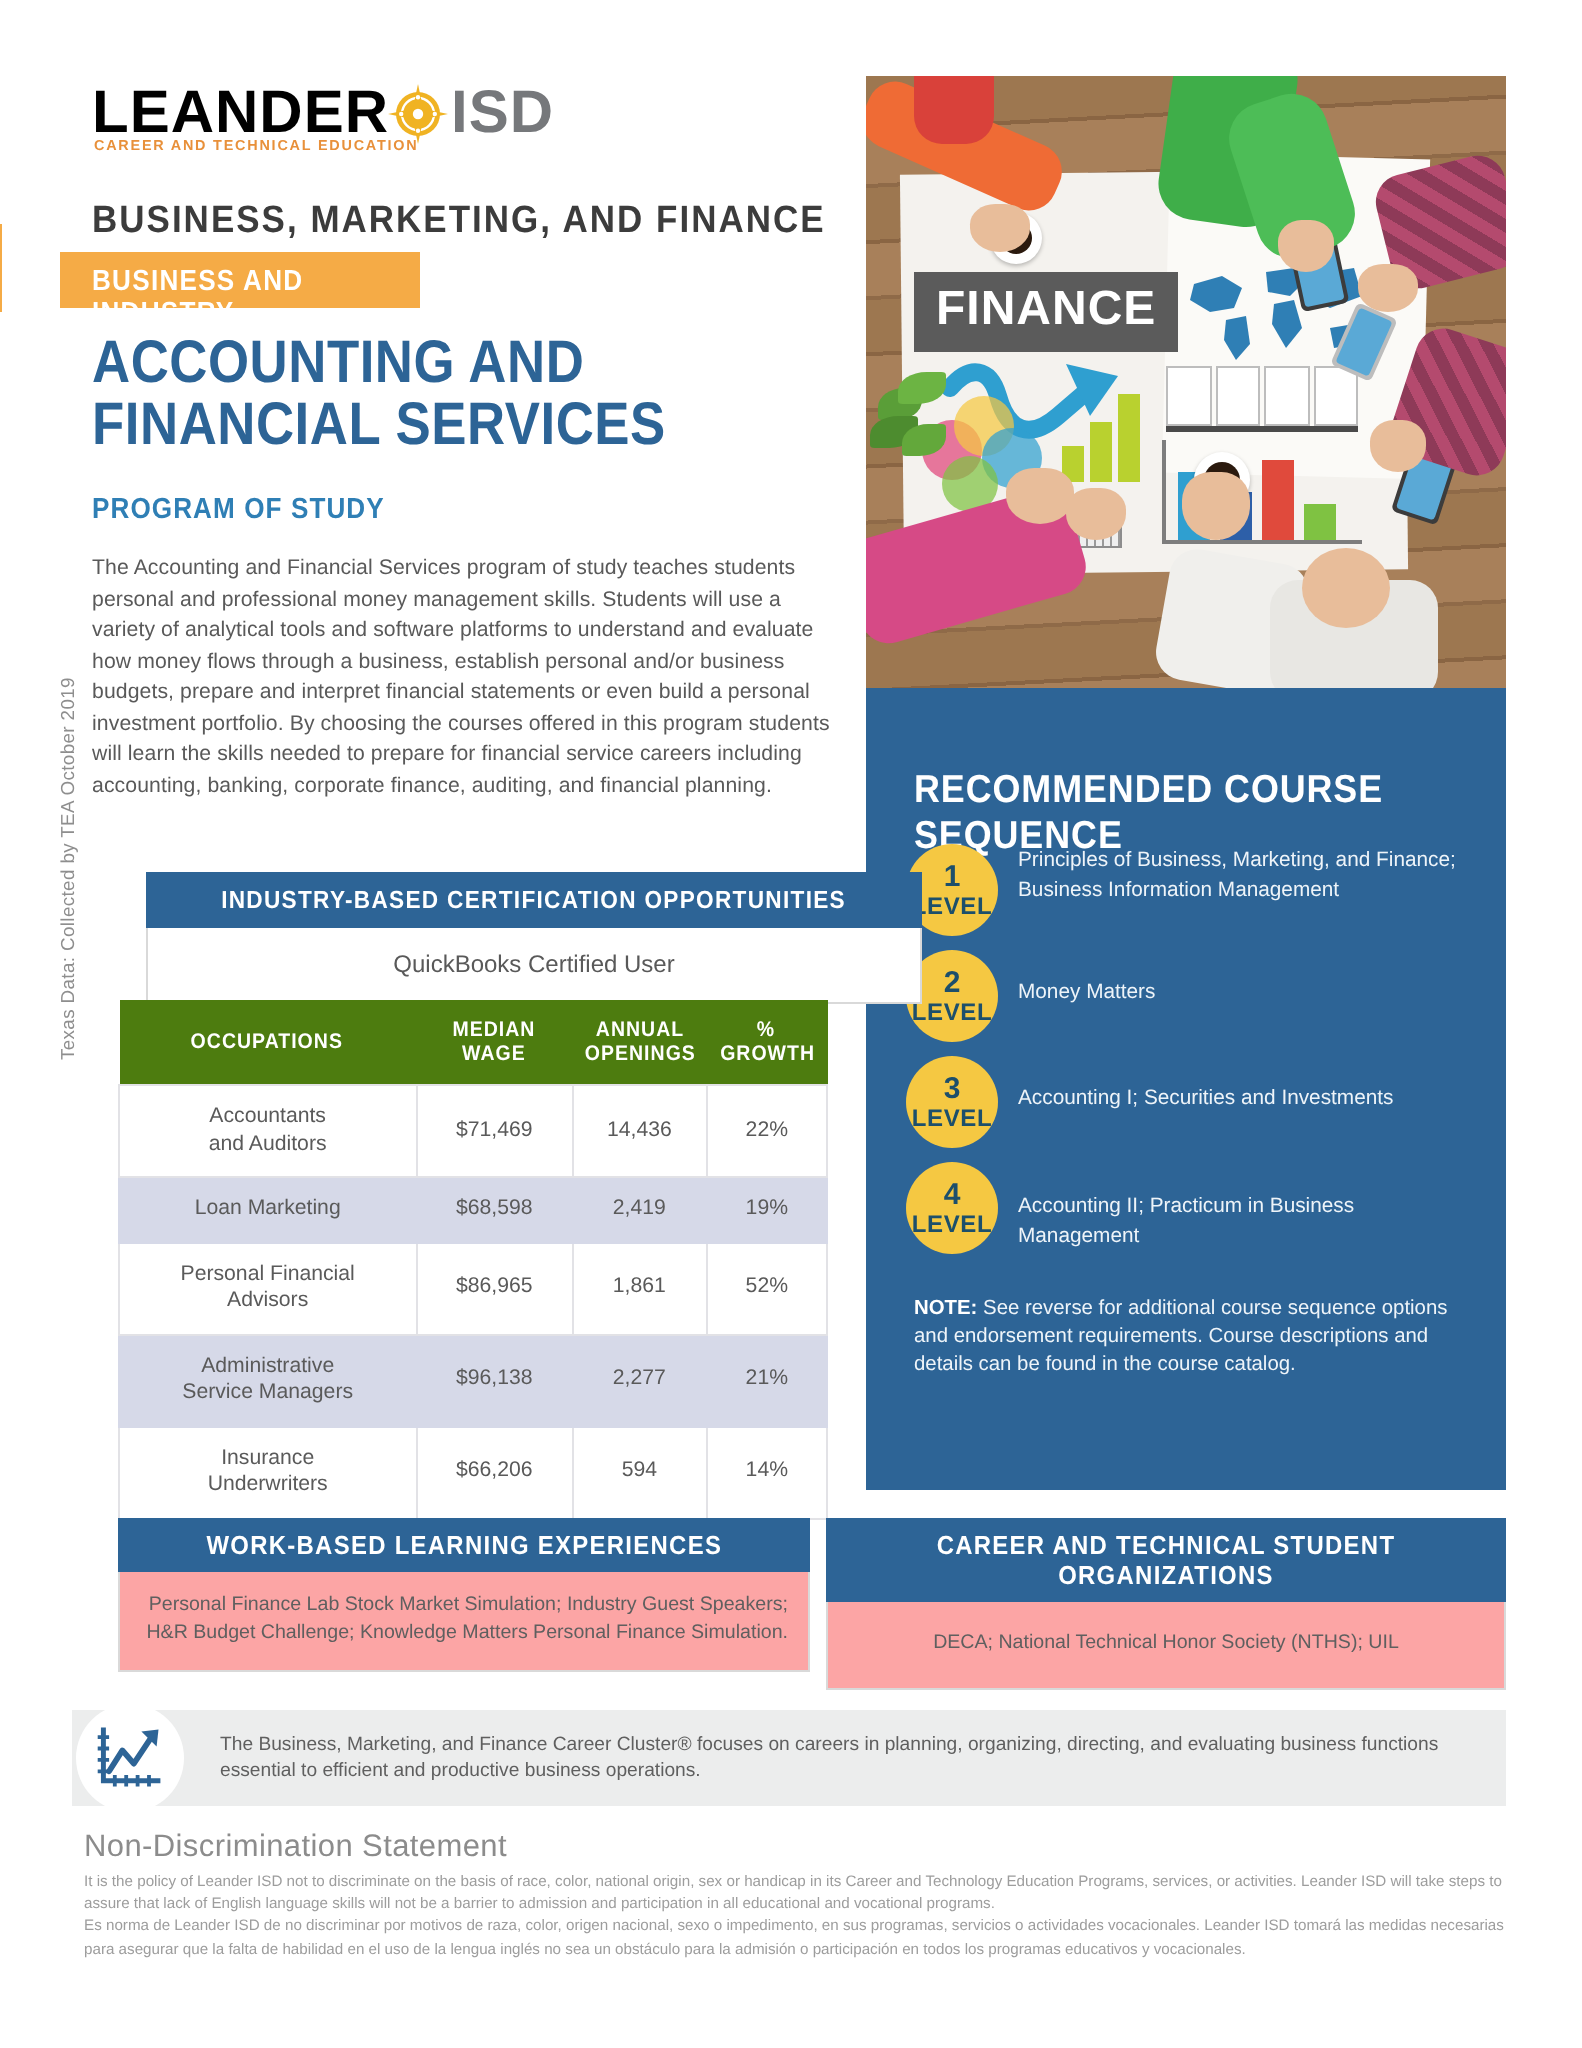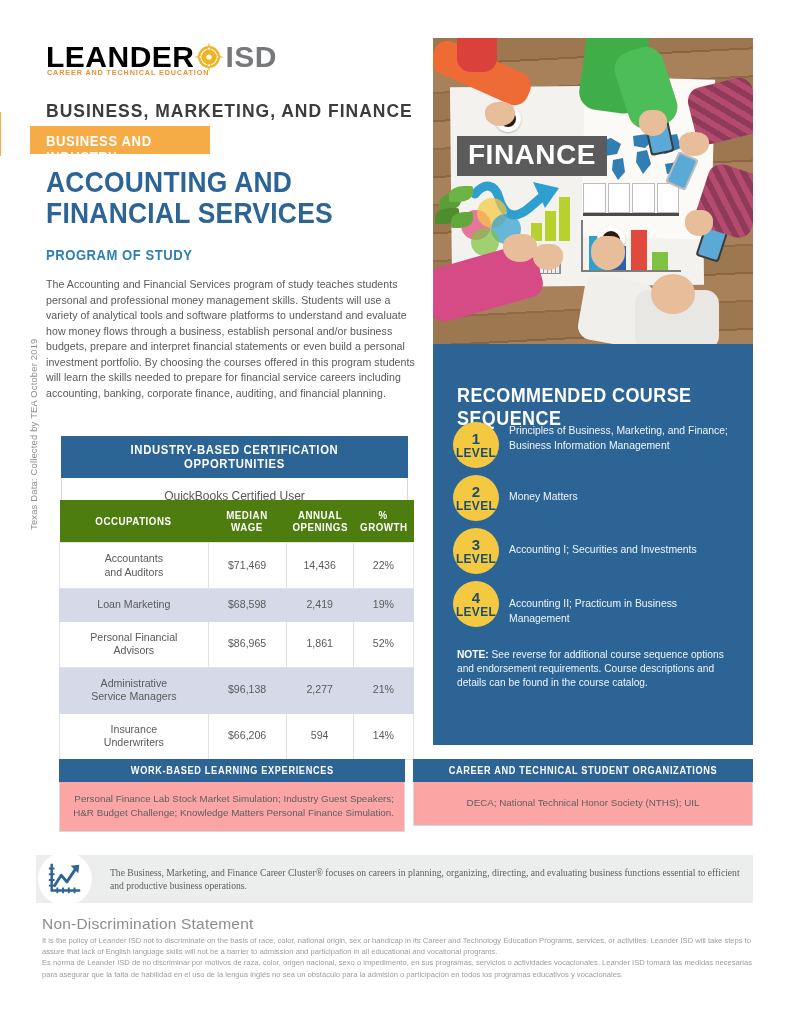--- a/index.html
+++ b/index.html
@@ -175,21 +175,21 @@
     transform: rotate(1.5deg);
   }
   .photo-label {
     position: absolute;
     left: 24px;
     top: 98px;
     background: #5b5b5b;
     color: #ffffff;
     font-family: "Liberation Sans", sans-serif;
     font-weight: bold;
-    font-size: 28px;
+    font-size: 24px;
     letter-spacing: 0.5px;
     padding: 4px 11px 6px 11px;
     line-height: 30px;
     z-index: 6;
   }
   .ph-map {
     position: absolute;
     left: 158px; top: 90px;
     width: 92px; height: 56px;
     z-index: 4;
@@ -367,23 +367,23 @@
     width: 270px;
     font-size: 10.2px;
     line-height: 14.2px;
     color: #eef4f9;
   }
   .panel-note b { color: #ffffff; }
 
   
   .cert-block {
     position: absolute;
-    left: 61px;
+    left: 73px;
     top: 436px;
-    width: 347px;
+    width: 388px;
   }
   .panel-header {
     background: #2d6496;
     color: #ffffff;
     text-align: center;
     font-family: "Liberation Sans Narrow", "Liberation Sans", sans-serif;
     font-weight: bold;
     font-size: 12.3px;
     letter-spacing: 0.7px;
     padding: 7px 4px 7px 4px;
@@ -474,33 +474,32 @@
     padding: 10px 10px 11px 10px;
     background: #fca5a5;
     min-height: 44px;
     box-sizing: border-box;
   }
   .bp-body.mid {
     display: flex;
     align-items: center;
     justify-content: center;
   }
-  .bp .panel-header { font-size: 10px; padding: 6px 4px; }
+  .bp .panel-header { font-size: 13px; padding: 6px 4px; }
 
   
   .cluster-banner {
     position: absolute;
     left: 36px;
     top: 855px;
     width: 717px;
     height: 48px;
     background: #eceded;
     display: flex;
     align-items: center;
-    font-family: Liberation Serif, serif;
   }
   .cluster-icon-circle {
     position: absolute;
     left: 2px;
     top: -3px;
     width: 54px;
     height: 54px;
     border-radius: 50%;
     background: #ffffff;
     display: flex;

